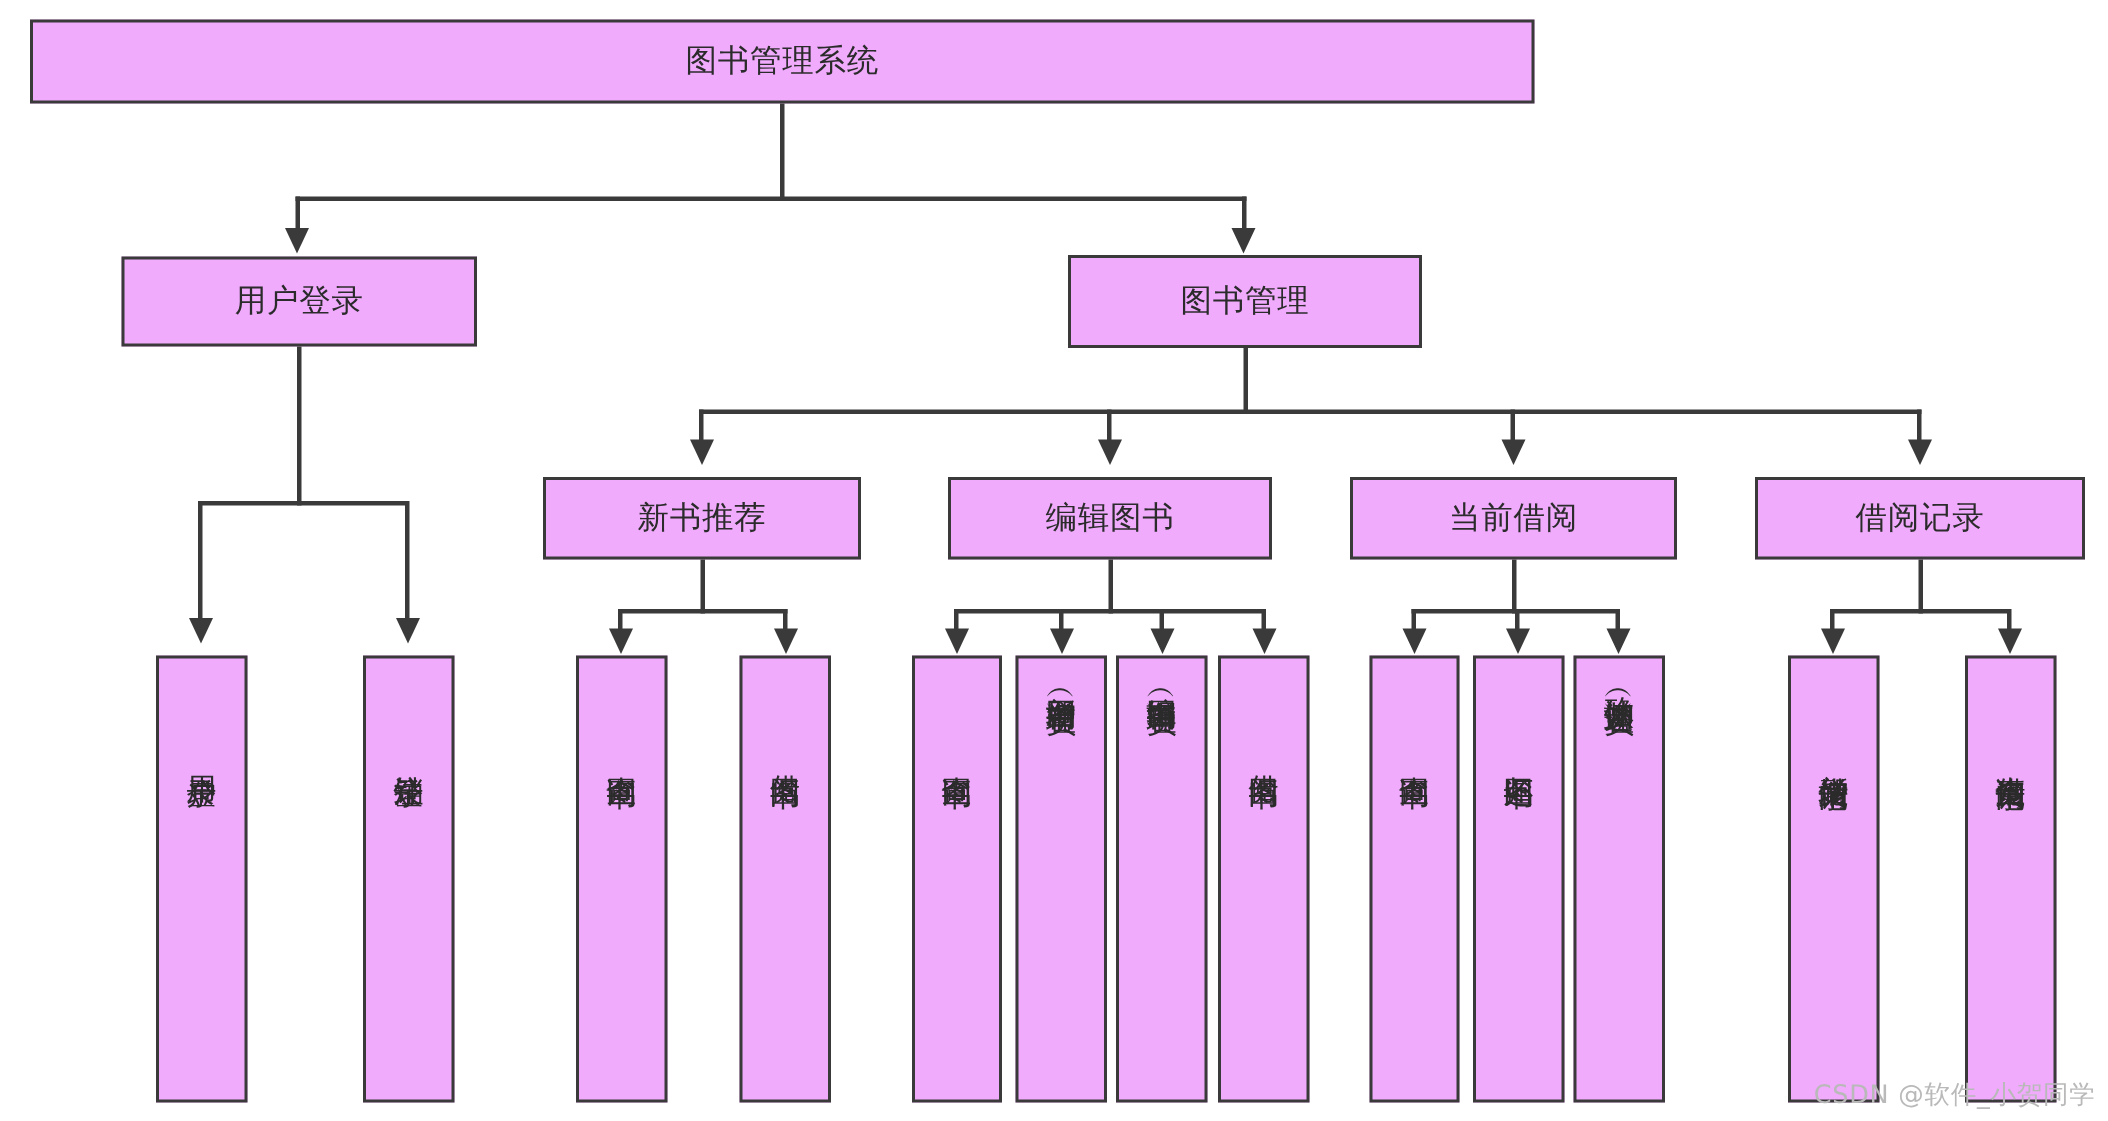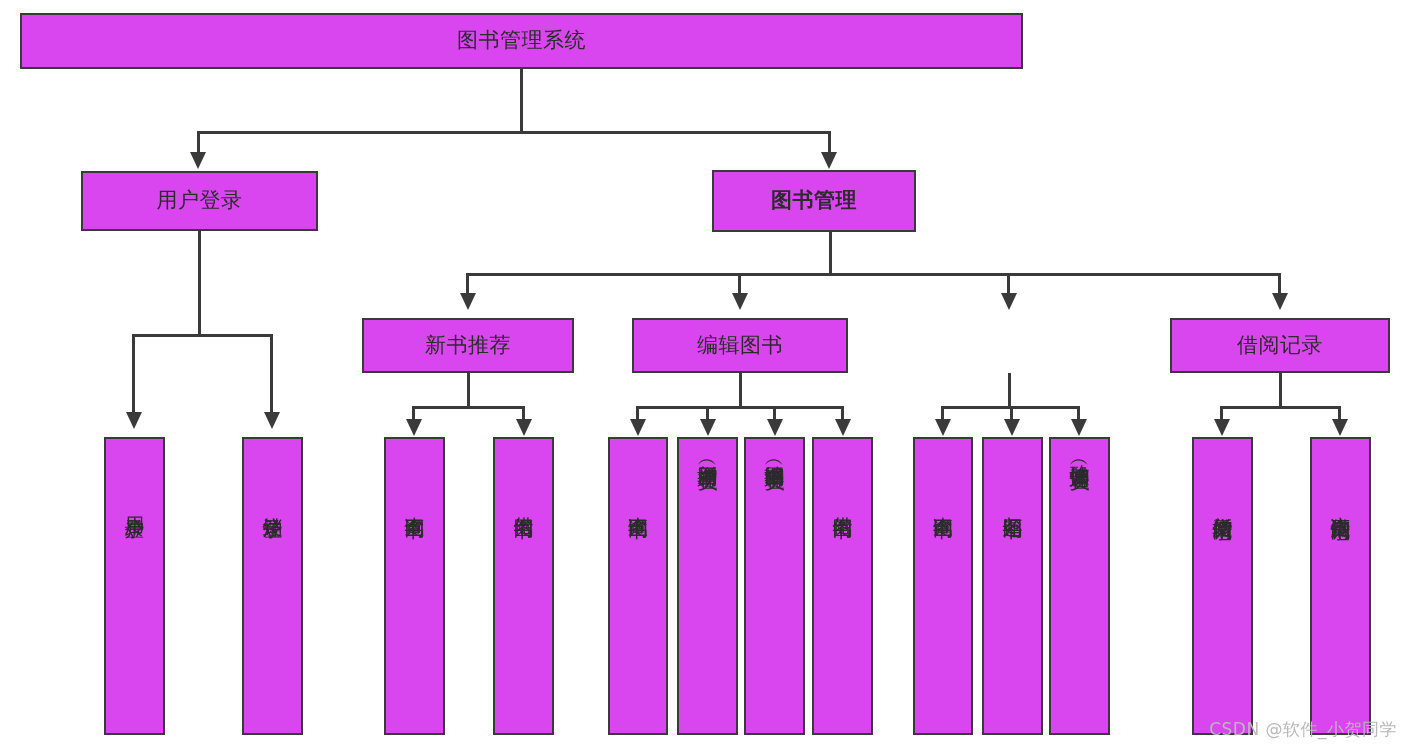--- a/index.html
+++ b/index.html
@@ -16,21 +16,21 @@
     width: 1405px;
     height: 747px;
     background: #ffffff;
     overflow: hidden;
   }
   
   .node {
     position: absolute;
     box-sizing: border-box;
     border: 2.5px solid #3a3a3a;
-    background: #d946ef;
+    background: #f0abfc;
     display: flex;
     align-items: center;
     justify-content: center;
     color: #2b2b2b;
     letter-spacing: 0.5px;
   }
   .node.h {               
     font-size: 21px;
     line-height: 1.2;
     white-space: nowrap;
@@ -97,21 +97,21 @@
   <div class="edge vline" style="left:197px; top:131px; width:3px; height:24px;"></div>
   <div class="arrowhead" style="left:190px; top:152px;"></div>
 
   <div class="edge vline" style="left:828px; top:131px; width:3px; height:24px;"></div>
   <div class="arrowhead" style="left:821px; top:152px;"></div>
 
   <div class="node h" style="left:81px; top:171px; width:237px; height:60px;">
     <span>用户登录</span>
   </div>
 
-  <div class="node h" style="left:712px; top:170px; width:204px; height:62px;font-weight:bold;">
+  <div class="node h" style="left:712px; top:170px; width:236px; height:62px;">
     <span>图书管理</span>
   </div>
 
   <div class="edge vline" style="left:198px; top:231px; width:3px; height:106px;"></div>
   <div class="edge hline" style="left:132px; top:334px; width:138px; height:3px;"></div>
   <div class="edge vline" style="left:132px; top:334px; width:3px; height:80px;"></div>
   <div class="arrowhead" style="left:126px; top:412px;"></div>
   <div class="edge vline" style="left:270px; top:334px; width:3px; height:80px;"></div>
   <div class="arrowhead" style="left:264px; top:412px;"></div>
 
@@ -128,20 +128,23 @@
   <div class="arrowhead" style="left:1001px; top:293px;"></div>
 
   <div class="edge vline" style="left:1278px; top:273px; width:3px; height:22px;"></div>
   <div class="arrowhead" style="left:1272px; top:293px;"></div>
 
   <div class="node h" style="left:362px; top:318px; width:212px; height:55px;text-align:center;">
     <span>新书推荐</span>
   </div>
   <div class="node h" style="left:632px; top:318px; width:216px; height:55px;">
     <span>编辑图书</span>
+  </div>
+  <div class="node h" style="left:900px; top:318px; width:218px; height:55px;">
+    <span>当前借阅</span>
   </div>
   <div class="node h" style="left:1170px; top:318px; width:220px; height:55px;">
     <span>借阅记录</span>
   </div>
 
   <div class="edge vline" style="left:467px; top:373px; width:3px; height:36px;"></div>
   <div class="edge hline" style="left:412px; top:406px; width:113px; height:3px;"></div>
   <div class="edge vline" style="left:412px; top:406px; width:3px; height:16px;"></div>
   <div class="arrowhead" style="left:406px; top:419px;"></div>
   <div class="edge vline" style="left:522px; top:406px; width:3px; height:16px;"></div>

